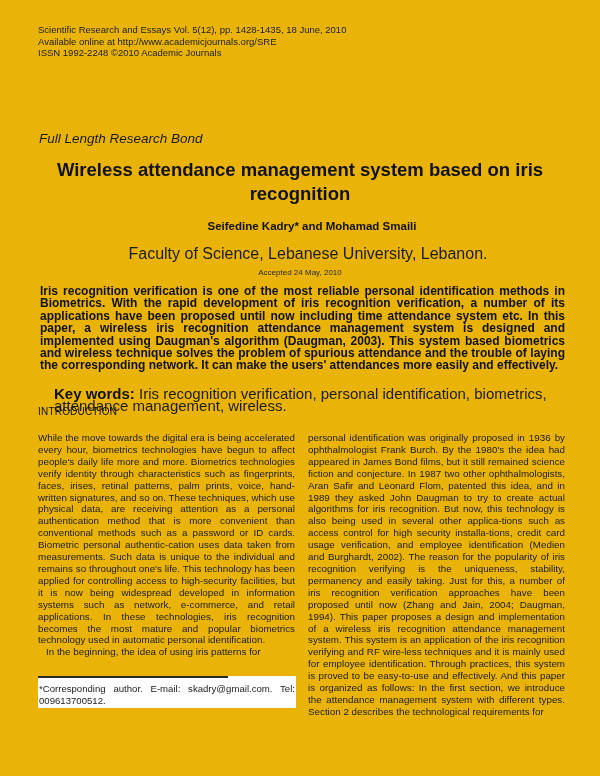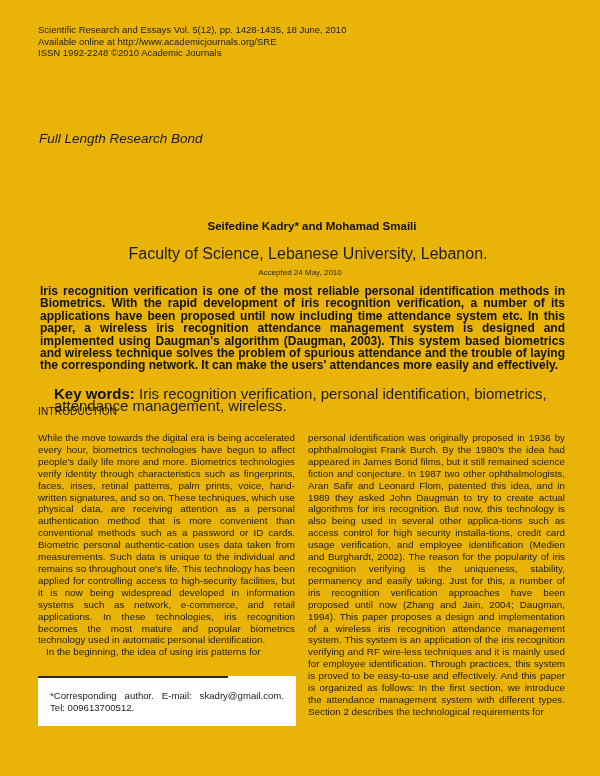--- a/index.html
+++ b/index.html
@@ -62,36 +62,37 @@
   .body-p {
     margin: 0; font-size: 9.8px; line-height: 11.9px;
     text-align: justify; color: #1c1c1c;
   }
   .col .first { margin-top: 15px; }
   .indent { text-indent: 8px; }
   .col.right .body-p { margin-top: 26px; }
   .footnote { position: absolute; top: 676px; left: 38px; width: 258px; background: #fff; }
   .footnote-rule { width: 190px; height: 2px; background: #2a2a2a; margin-bottom: 5px; }
   .footnote-text {
-    margin: 12px; font-size: 9.6px; line-height: 12px; text-align: justify;
+    margin: 1px; font-size: 9.6px; line-height: 12px; text-align: justify;
   }
 </style>
 </head>
 <body>
 
 <div class="page">
 
   <header class="journal-header">
     <div>Scientific Research and Essays Vol. 5(12), pp. 1428-1435, 18 June, 2010</div>
     <div>Available online at http://www.academicjournals.org/SRE</div>
     <div>ISSN 1992-2248 ©2010 Academic Journals</div>
   </header>
 
   <div class="article-type">Full Length Research Bond</div>
 
+  <h1 class="title">Wireless attendance management system based on iris recognition</h1>
 
   <div class="authors">Seifedine Kadry* and Mohamad Smaili</div>
 
   <div class="affiliation">Faculty of Science, Lebanese University, Lebanon.</div>
 
   <div class="accepted">Accepted 24 May, 2010</div>
 
   <p class="abstract">Iris recognition verification is one of the most reliable personal identification methods in Biometrics. With the rapid development of iris recognition verification, a number of its applications have been proposed until now including time attendance system etc. In this paper, a wireless iris recognition attendance management system is designed and implemented using Daugman's algorithm (Daugman, 2003). This system based biometrics and wireless technique solves the problem of spurious attendance and the trouble of laying the corresponding network. It can make the users' attendances more easily and effectively.</p>
 
   <p class="keywords">

